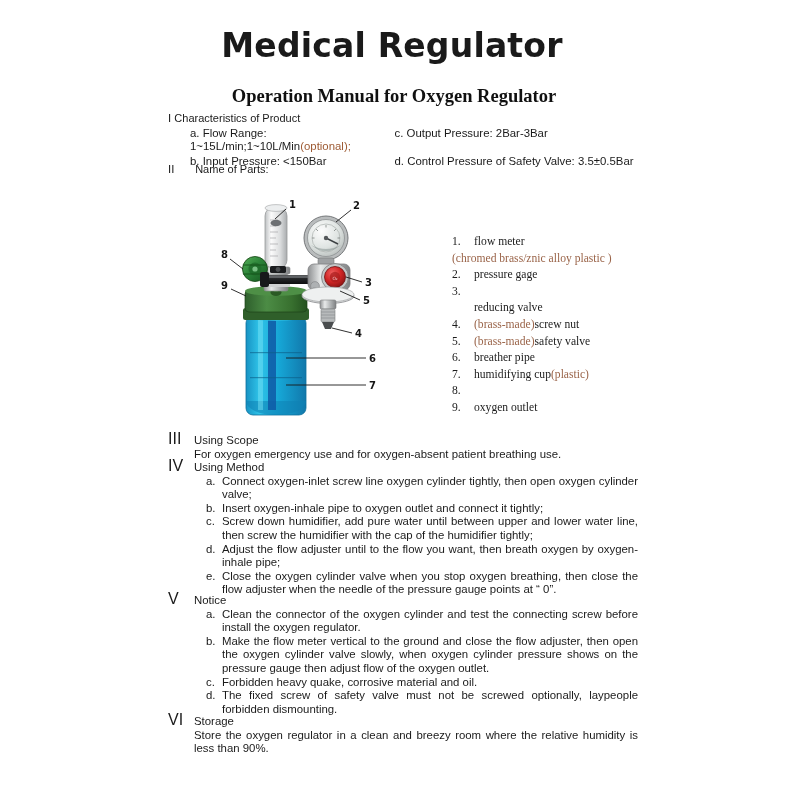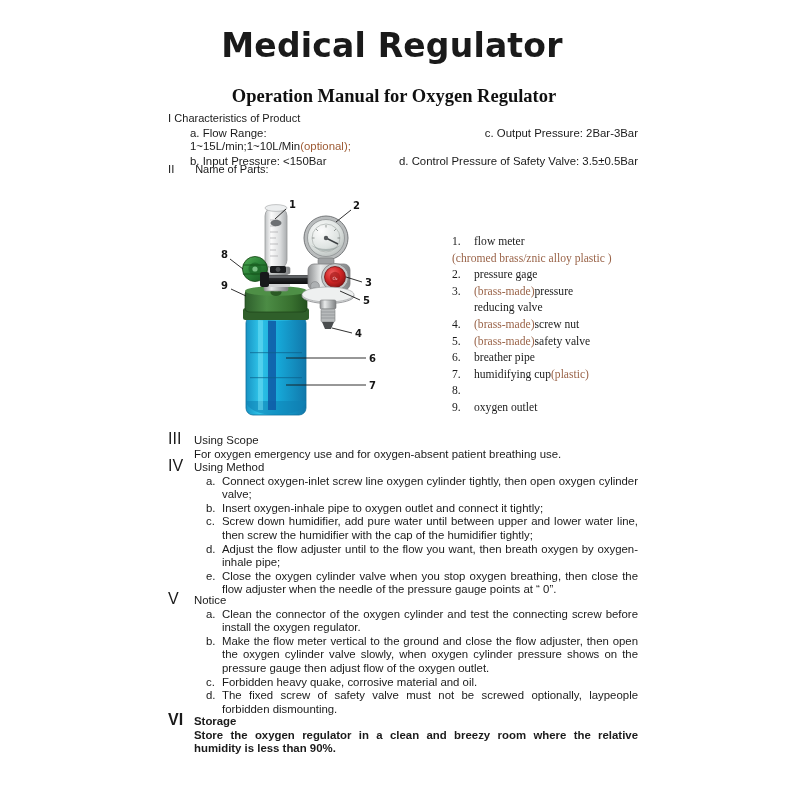--- a/index.html
+++ b/index.html
@@ -81,21 +81,21 @@
   #char-title { margin-left: 0px; }
   .char-grid {
     margin-left: 22px;
     margin-top: 1px;
   }
   .char-line {
     display: flex;
     margin-bottom: 1px;
   }
   .char-col-a { width: 210px; }
-  .char-col-b { width: 250px; text-align: right; }
+  .char-col-b { width: 250px; }
 
   #name-of-parts {
     left: 168px;
     top: 163px;
     width: 300px;
   }
   #name-of-parts .roman-inline { display:inline-block; width: 24px; }
 
   
   #parts-list {
@@ -126,21 +126,21 @@
     text-align: justify;
     text-justify: inter-word;
     padding-right: 8px;
   }
   .part-cont { padding-left: 22px; }
 
   
   #sec3 { left: 168px; top: 432px; width: 470px; }
   #sec4 { left: 168px; top: 459px; width: 470px; }
   #sec5 { left: 168px; top: 592px; width: 470px; }
-  #sec6 { left: 168px; top: 713px; width: 470px; font-weight: bold; }
+  #sec6 { left: 168px; top: 713px; width: 470px; }
 
   .sec-head {
     display: flex;
     align-items: baseline;
   }
   .sec-num {
     flex: 0 0 auto;
     width: 26px;
     font-size: 16px;
   }
@@ -373,21 +373,20 @@
     </div>
     <div class="part-sub">(chromed   brass/znic   alloy plastic )</div>
 
     <div class="part-item">
       <span class="part-num">2.</span>
       <span class="part-label">pressure gage</span>
     </div>
 
     <div class="part-item">
       <span class="part-num">3.</span>
-      <span class="part-label"><span class="part-note">(brass-made)</span><span>pressure</span></span>
     </div>
     <div class="part-cont">reducing valve</div>
 
     <div class="part-item">
       <span class="part-num">4.</span>
       <span class="part-label"><span class="part-note">(brass-made)</span><span>screw nut</span></span>
     </div>
 
     <div class="part-item">
       <span class="part-num">5.</span>

